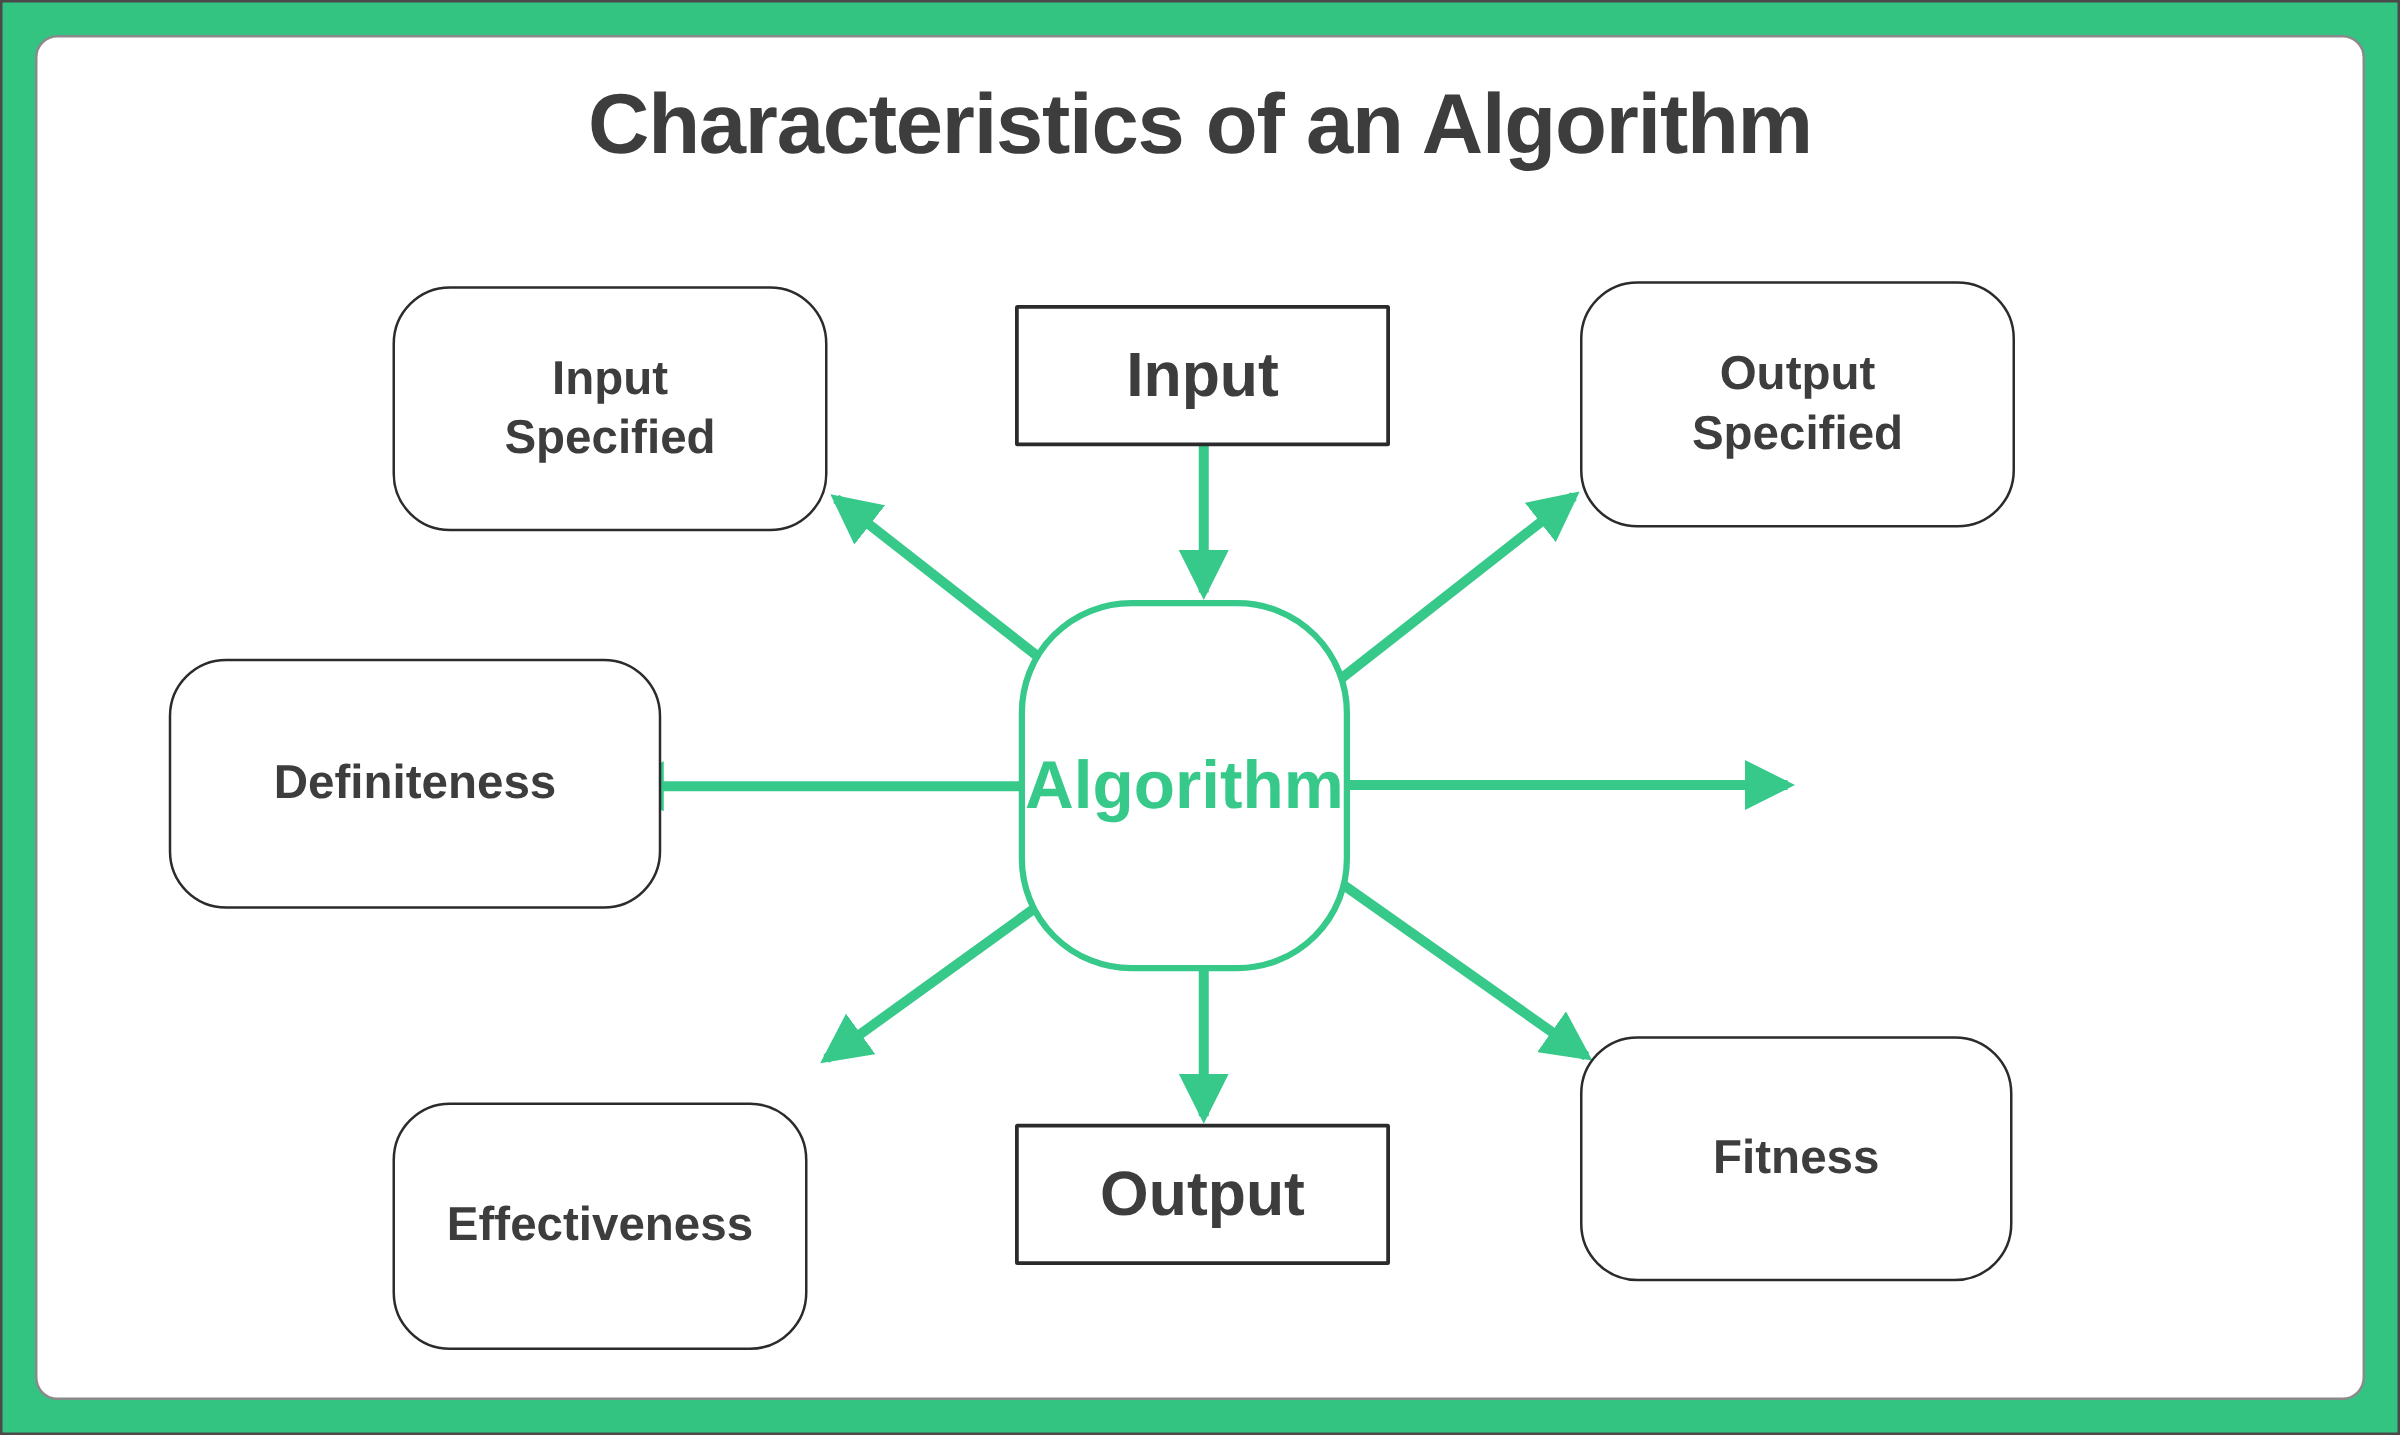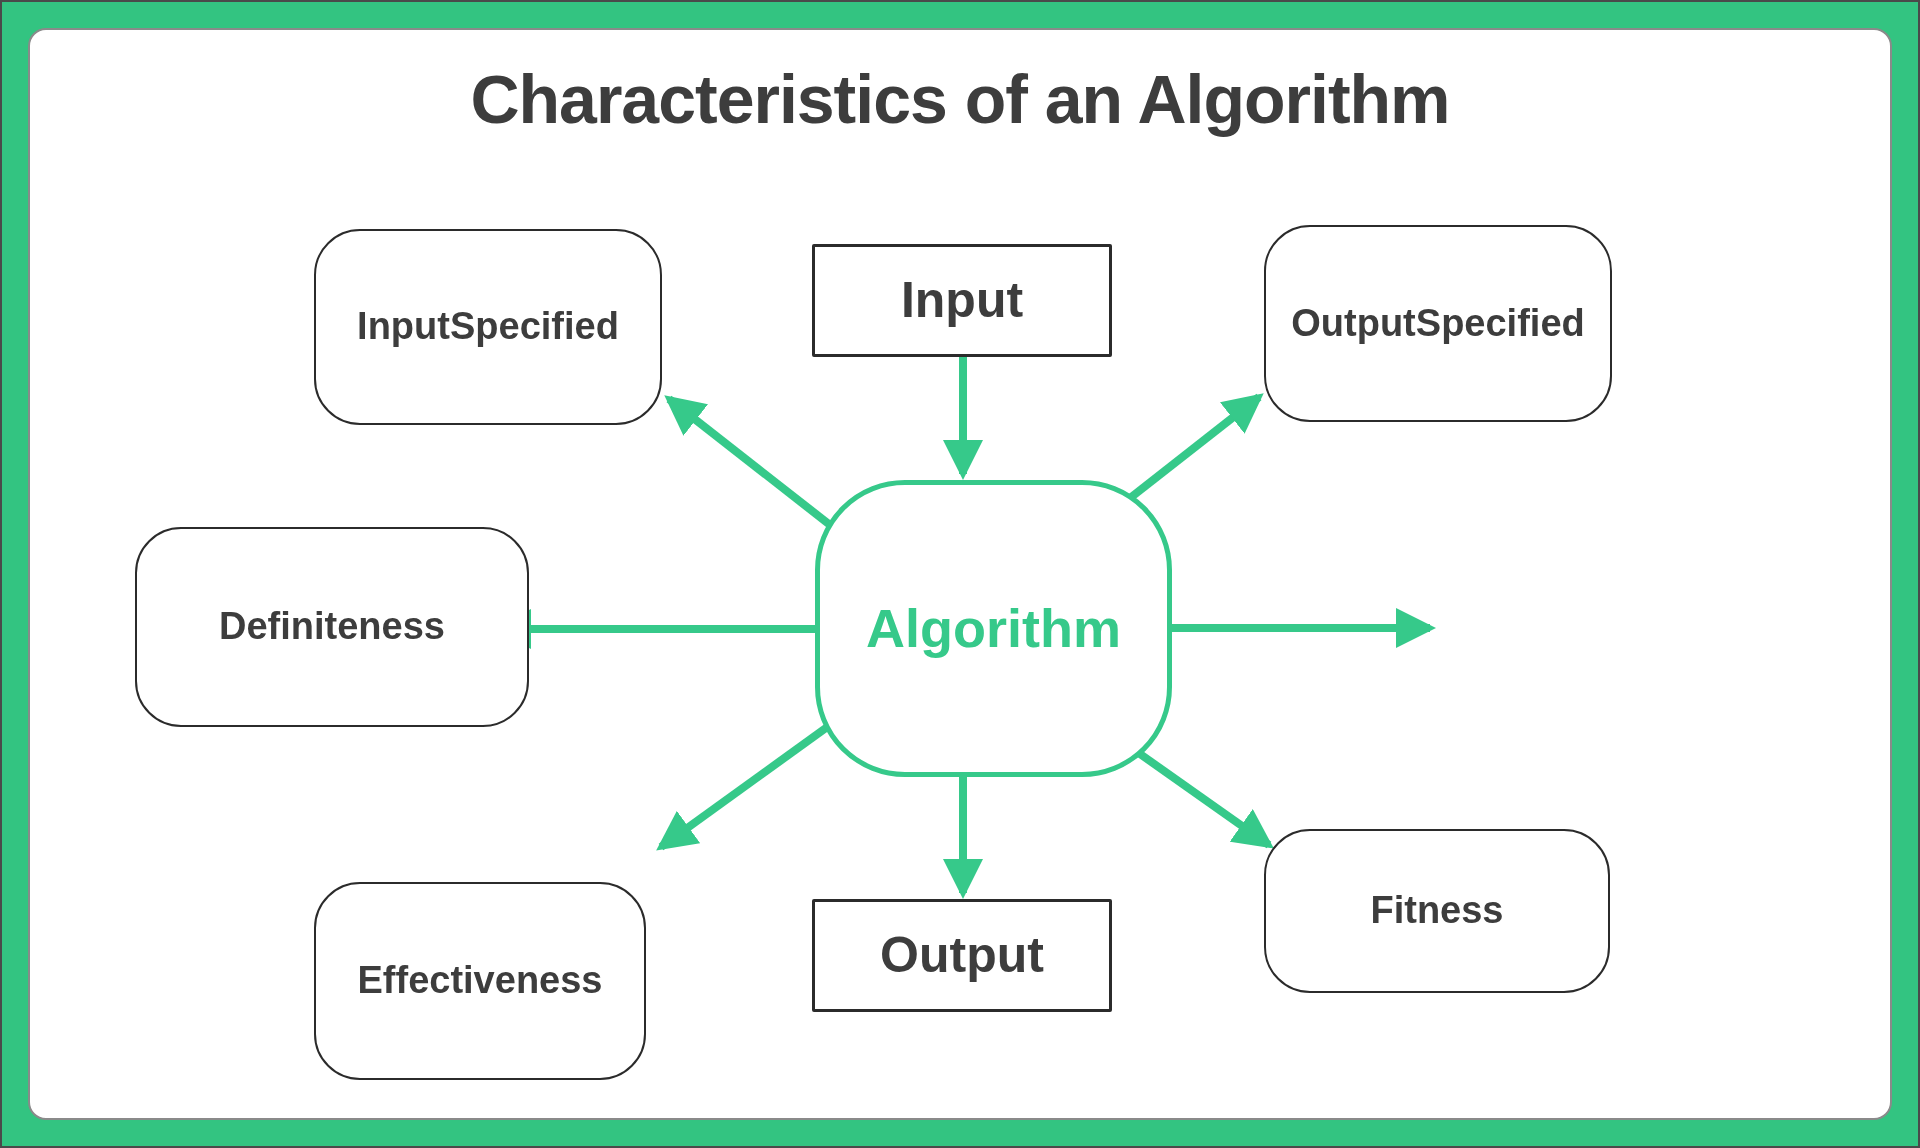--- a/index.html
+++ b/index.html
@@ -24,39 +24,39 @@
   #title{
     position:absolute;left:0;top:58px;width:100%;
     text-align:center;font-size:68px;font-weight:bold;
     color:var(--text-dark);letter-spacing:-1px;z-index:3;
   }
   #edges{position:absolute;left:0;top:0;width:1920px;height:1148px;z-index:1;}
   .edge{stroke:var(--accent-green);stroke-width:8;fill:none;}
   #arrowhead path{fill:var(--accent-green);}
   .node{
     position:absolute;background:#fff;z-index:2;box-sizing:border-box;
-    display:flex;flex-direction:row;align-items:center;justify-content:center;
+    display:flex;flex-direction:column;align-items:center;justify-content:center;
     color:var(--text-dark);font-weight:bold;text-align:center;line-height:1.25;
   }
   .rounded{border:2.5px solid var(--node-border);border-radius:46px;font-size:38px;}
   .rect{border:3px solid var(--node-border);border-radius:2px;font-size:50px;}
   .algo{
     border:5px solid var(--accent-green);border-radius:90px;
     color:var(--accent-green);font-size:54px;
   }
   
   #node-input            {left:810px; top:242px; width:300px;height:113px;}
   #node-output           {left:810px; top:897px; width:300px;height:113px;}
-  #node-algorithm        {left:813px; top:478px; width:357px;height:297px;text-align:right;}
+  #node-algorithm        {left:813px; top:478px; width:265px;height:297px;text-align:right;}
   #node-input-specified  {left:312px; top:227px; width:348px;height:196px;}
   #node-output-specified {left:1262px;top:223px; width:348px;height:197px;}
   #node-definiteness     {left:133px; top:525px; width:394px;height:200px;}
   #node-independent      {left:1435px;top:527px; width:350px;height:196px;}
   #node-effectiveness    {left:312px; top:880px; width:332px;height:198px;}
-  #node-fitness          {left:1262px;top:827px; width:346px;height:164px;}
+  #node-fitness          {left:1262px;top:827px; width:346px;height:196px;}
 </style>
 </head>
 <body>
 
 <div id="stage">
   <div id="card"></div>
 
   <div id="title">Characteristics of an Algorithm</div>
 
   <svg id="edges" viewBox="0 0 1920 1148" xmlns="http://www.w3.org/2000/svg">

